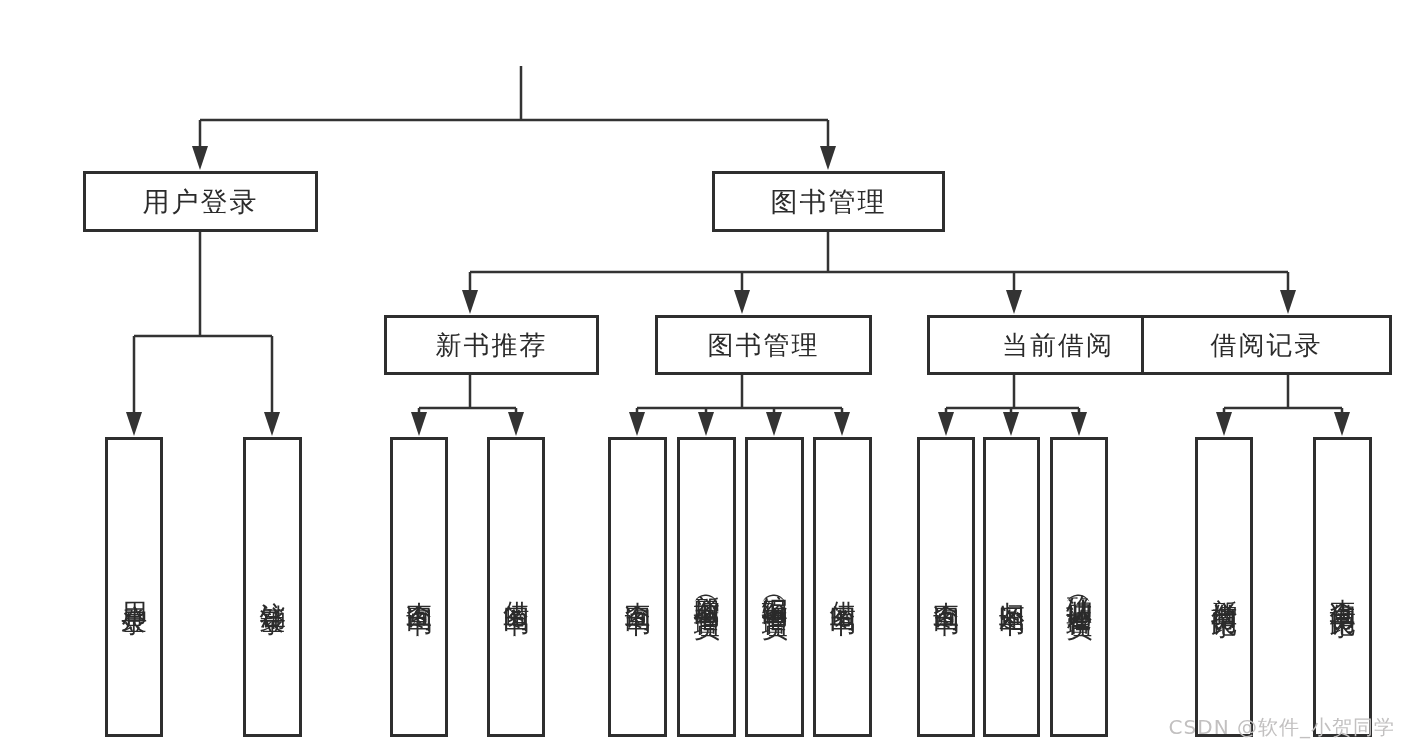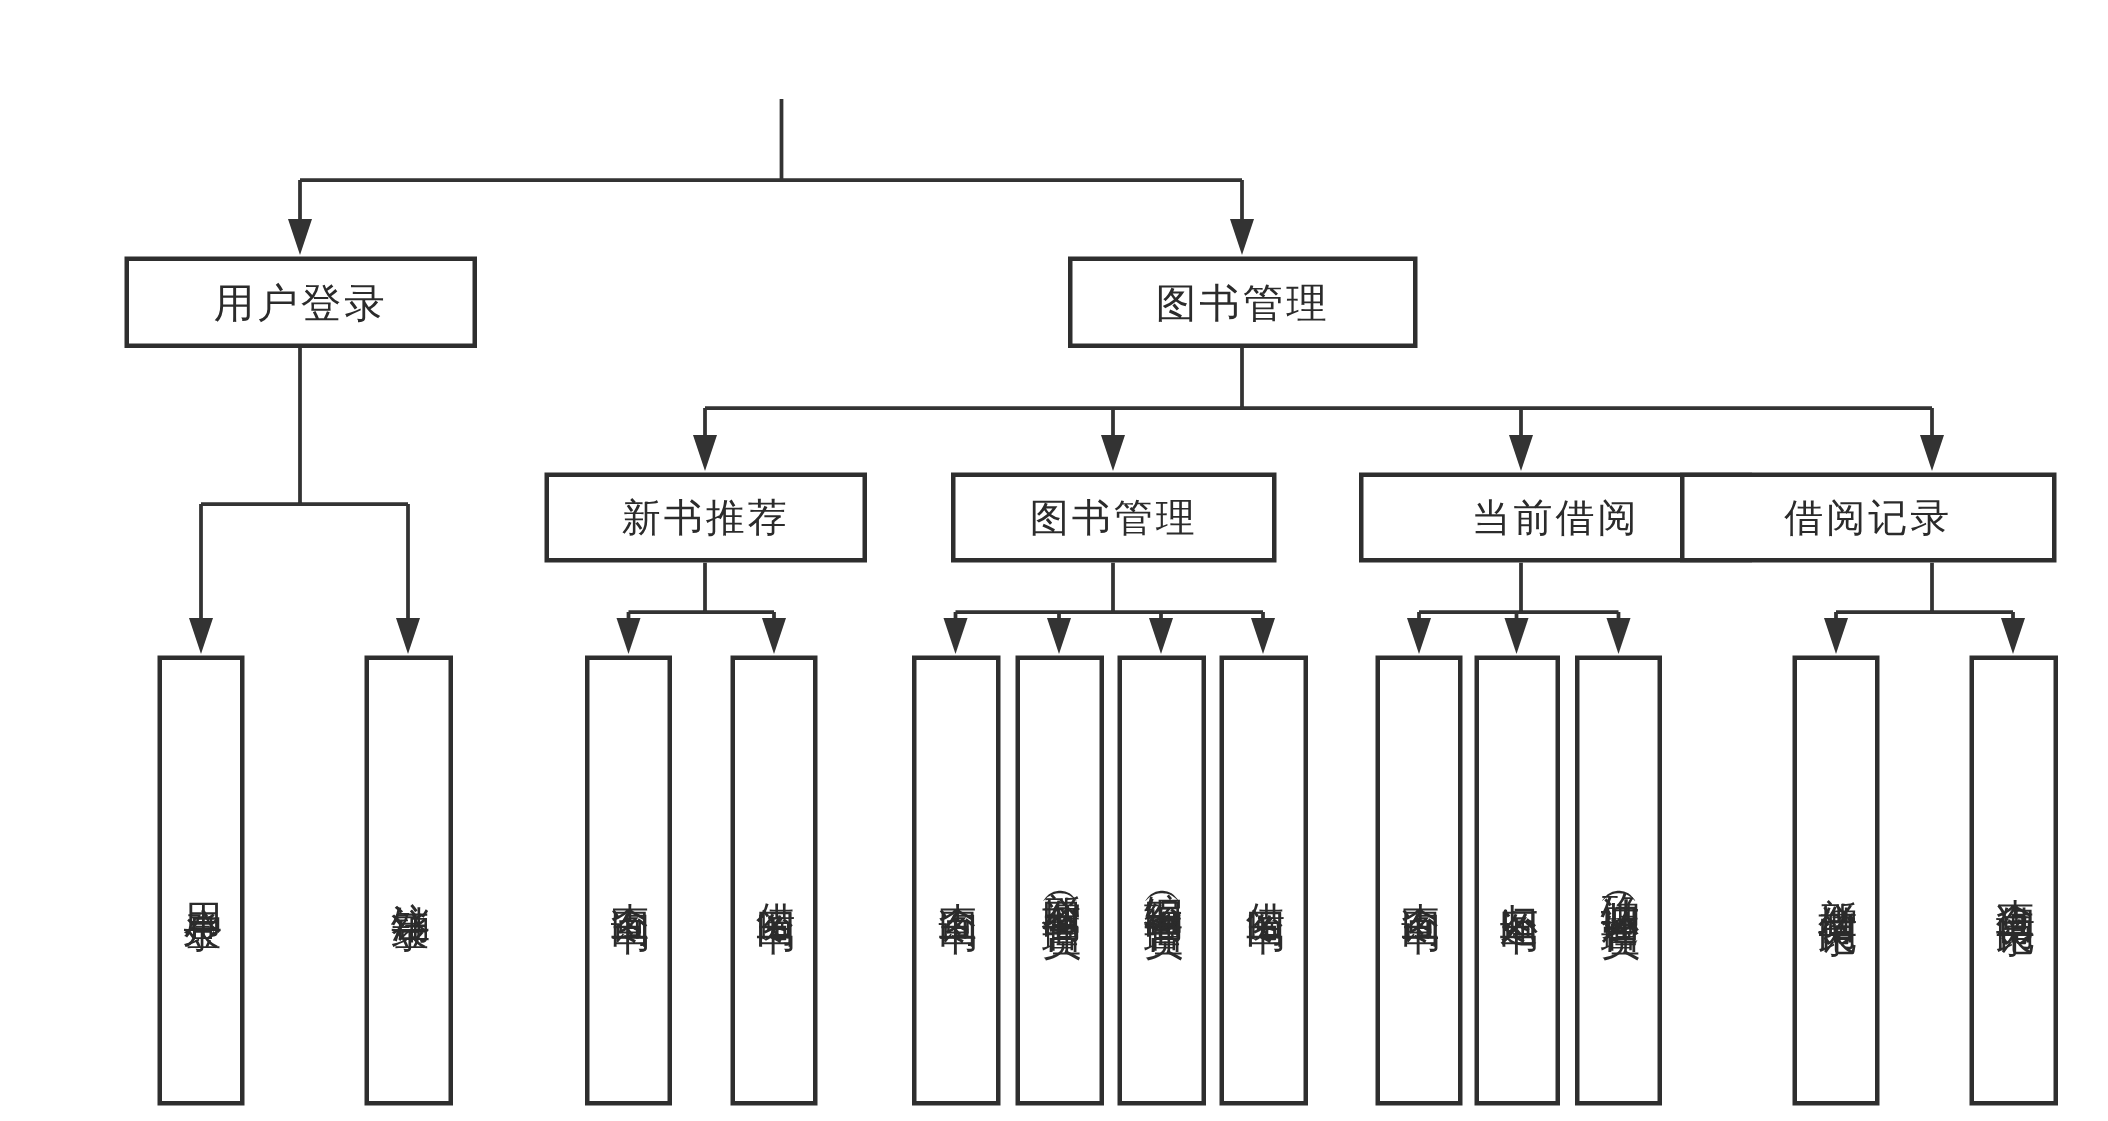--- a/index.html
+++ b/index.html
@@ -9,21 +9,21 @@
     color:#2b2b2b;overflow:hidden;
   }
   .wires{position:absolute;left:0;top:0;width:1405px;height:747px;}
   .box{
     position:absolute;box-sizing:border-box;
     border:3px solid #2e2e2e;background:#ffffff;
     display:flex;align-items:center;justify-content:center;
   }
   .title-box{left:20px;top:14px;width:1003px;height:52px;font-size:24px;letter-spacing:3px;}
   .l2box{top:171px;width:235px;height:61px;font-size:27px;letter-spacing:2px;}
-  .l3box{top:315px;height:60px;font-size:26px;letter-spacing:2px;}
+  .l3box{top:315px;height:60px;font-size:26px;letter-spacing:2px;margin-left:21px;}
   .vbox{top:437px;height:300px;}
   .vbox span{
     writing-mode:vertical-rl;text-orientation:mixed;
     font-size:26px;letter-spacing:3px;line-height:1.05;white-space:nowrap;
   }
   .watermark{
     position:absolute;right:10px;bottom:6px;
     font-size:20px;letter-spacing:1px;color:#c2c0c0;
   }
 </style>
@@ -147,14 +147,15 @@
     <span>确认归还（管理员）</span>
   </div>
 
   <div class="box vbox" style="left:1195px;width:58px;">
     <span>新增借阅记录</span>
   </div>
   <div class="box vbox" style="left:1313px;width:59px;">
     <span>查询借阅记录</span>
   </div>
 
+  <div class="watermark">CSDN @软件_小贺同学</div>
 
 </div>
 
 </body></html>

